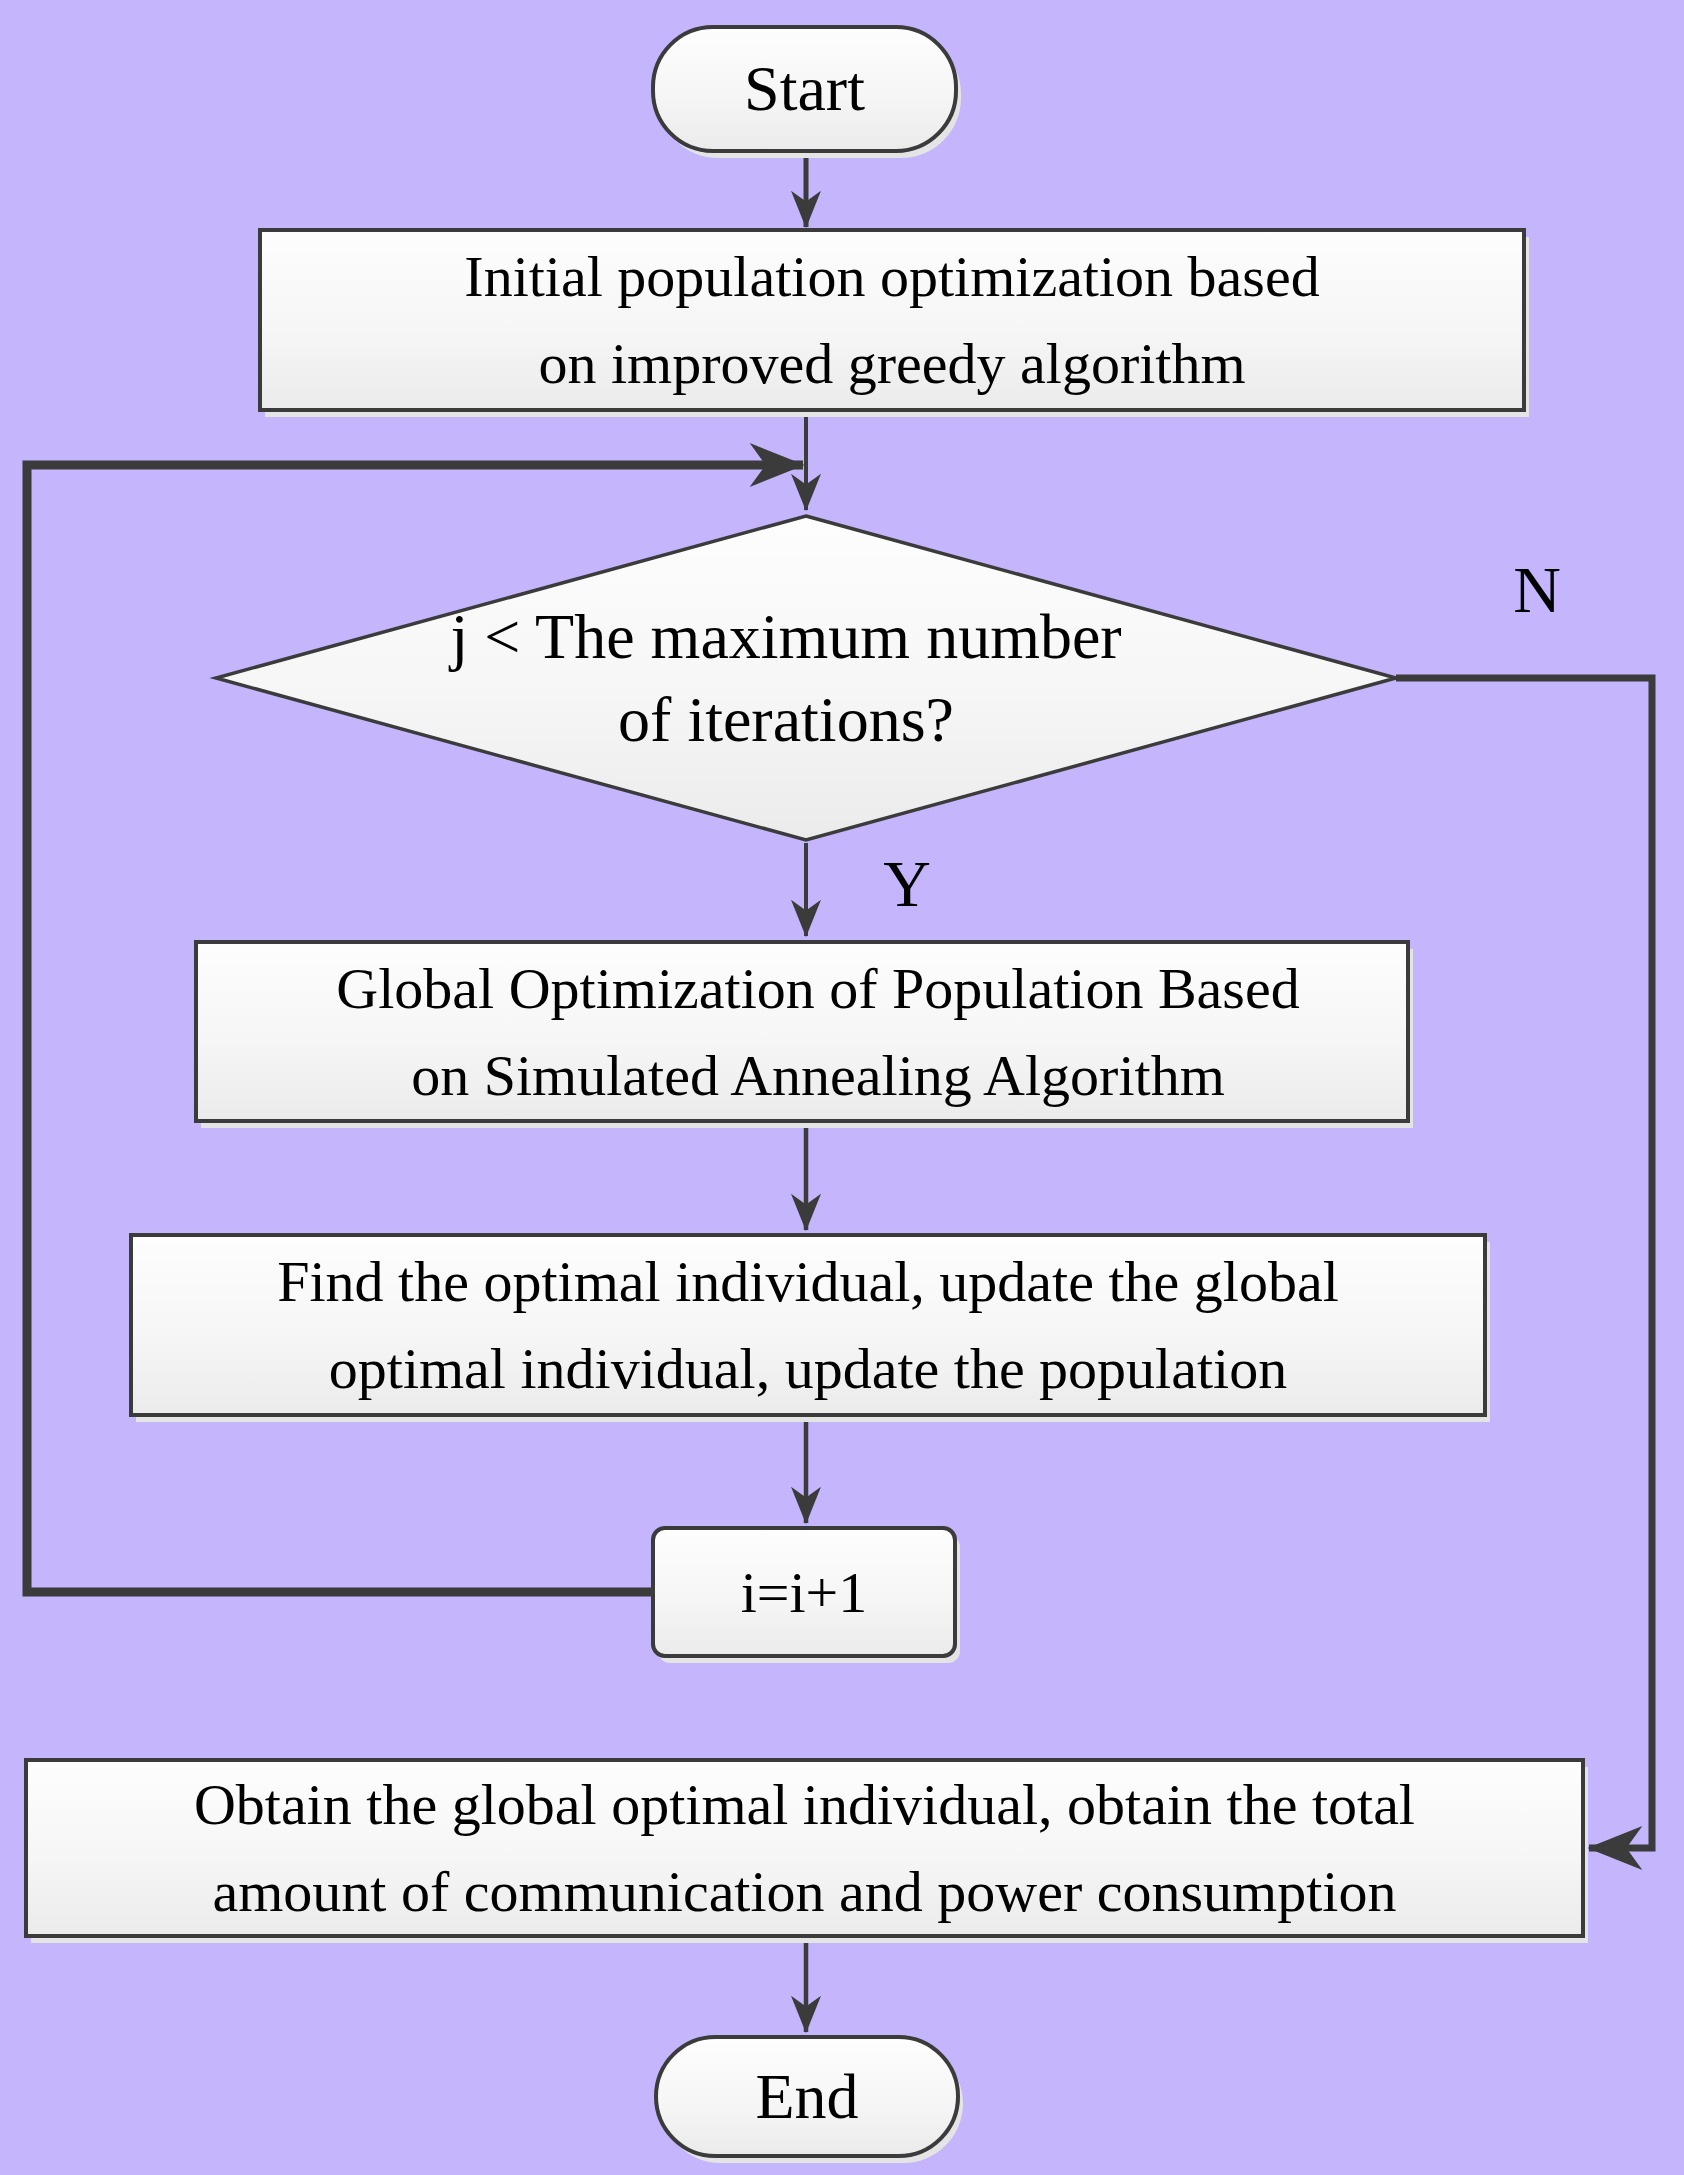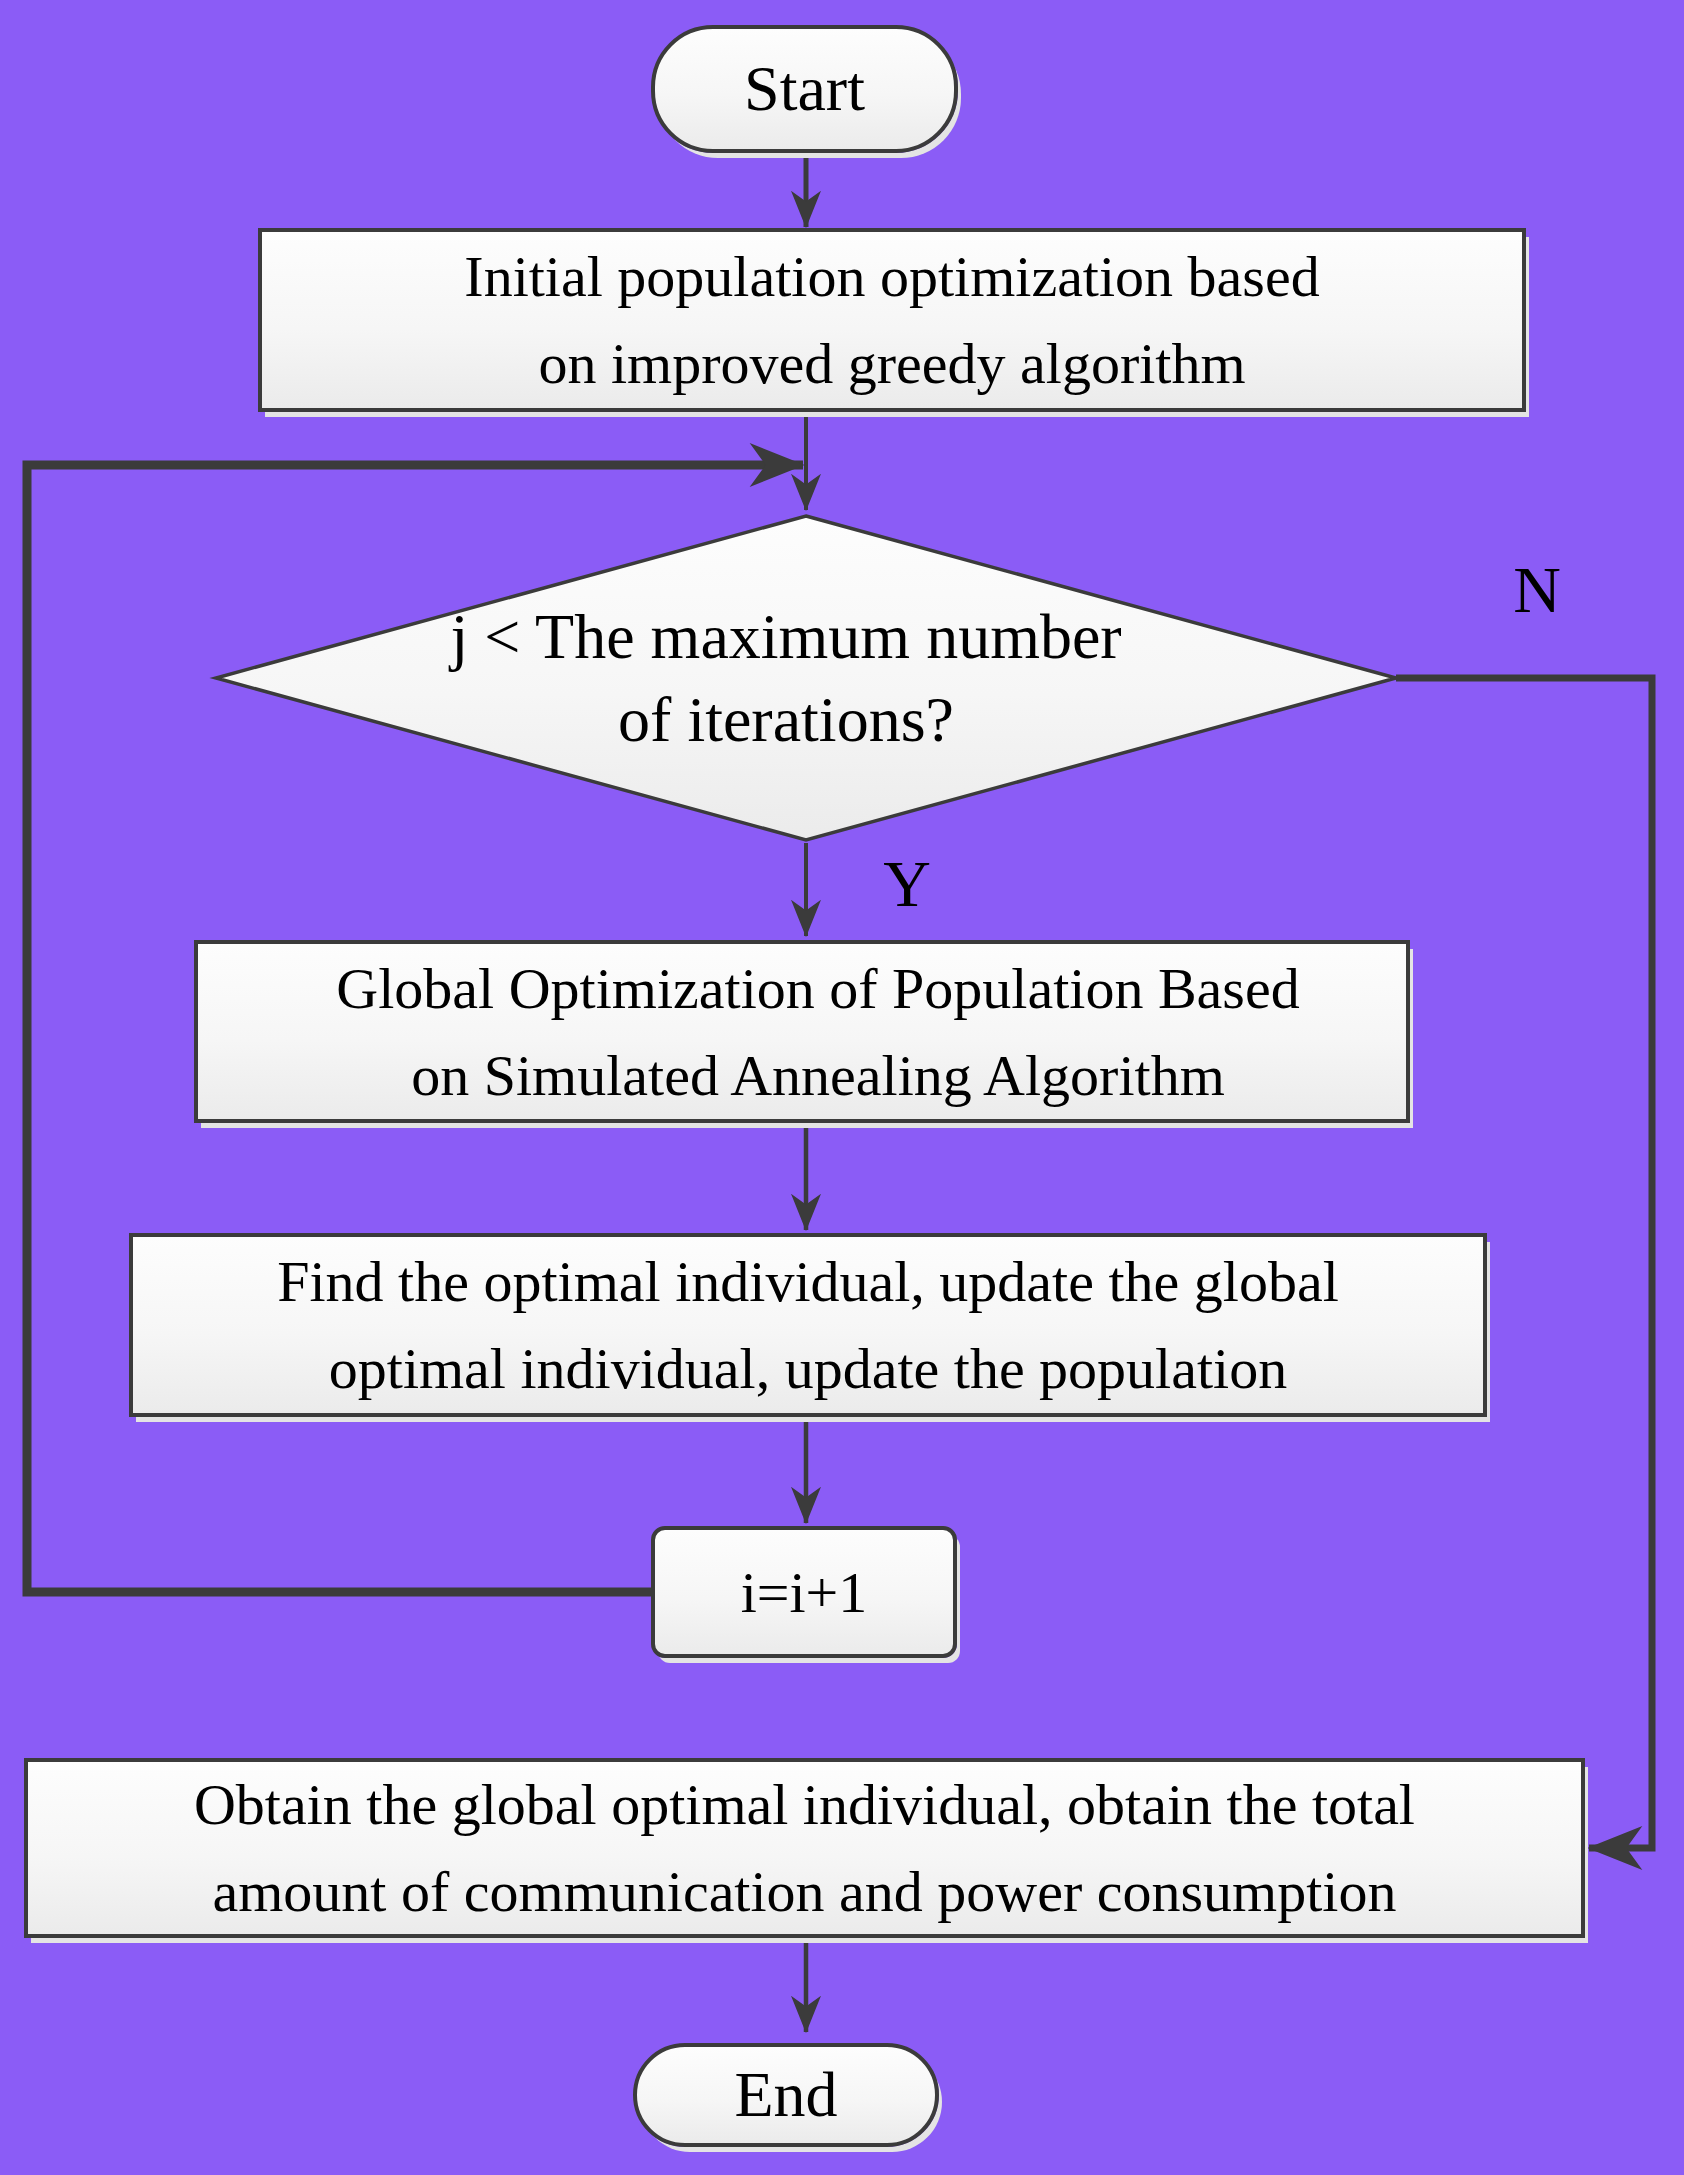--- a/index.html
+++ b/index.html
@@ -1,19 +1,19 @@
 <!DOCTYPE html>
 <html><head>
 <meta charset="utf-8">
 <style>
   html,body{margin:0;padding:0;background:#ffffff;}
   .canvas{
     position:relative;
     width:1684px;height:2175px;
-    background:#8b5cf6;
+    background:#c4b5fd;
     font-family:"Liberation Serif","DejaVu Serif",serif;
     overflow:hidden;
   }
   .wires{position:absolute;left:0;top:0;z-index:1;}
   .node{
     position:absolute;z-index:2;
     box-sizing:border-box;
     display:flex;align-items:center;justify-content:center;
     text-align:center;
     border:4px solid #3b3b3b;
@@ -32,21 +32,21 @@
   }
   #diamond-label{left:386px;top:595px;width:800px;font-size:64px;line-height:1.3;}
   #label-y{left:862px;top:846px;width:90px;font-size:66px;}
   #label-n{left:1492px;top:552px;width:90px;font-size:66px;}
   #node-start{left:651px;top:25px;width:307px;height:128px;}
   #node-init{left:258px;top:228px;width:1268px;height:184px;}
   #node-global{left:194px;top:940px;width:1216px;height:183px;padding-left:32px;}
   #node-find{left:129px;top:1233px;width:1358px;height:184px;}
   #node-incr{left:651px;top:1526px;width:306px;height:132px;border-radius:14px;}
   #node-obtain{left:24px;top:1758px;width:1561px;height:180px;}
-  #node-end{left:633px;top:2035px;width:306px;height:104px;margin-top:8px;}
+  #node-end{left:654px;top:2035px;width:306px;height:123px;}
 </style>
 </head>
 <body>
 
 <div class="canvas">
 
   <svg class="wires" width="1684" height="2175" viewBox="0 0 1684 2175">
     <defs>
       <linearGradient id="gFill" x1="0" y1="0" x2="0" y2="1">
         <stop offset="0" stop-color="#fdfdfd"></stop>

